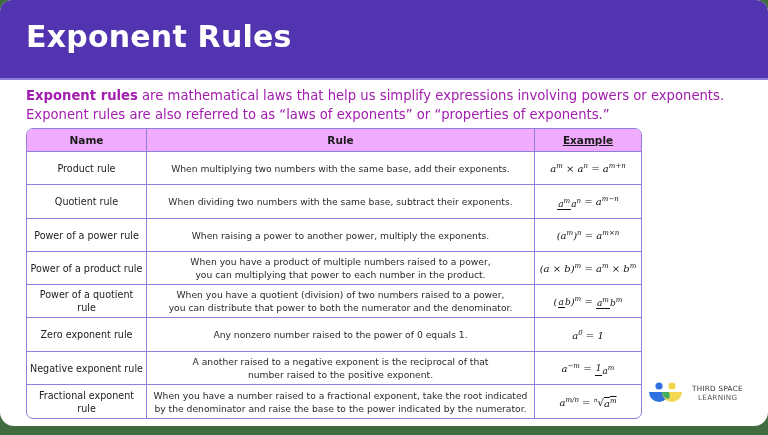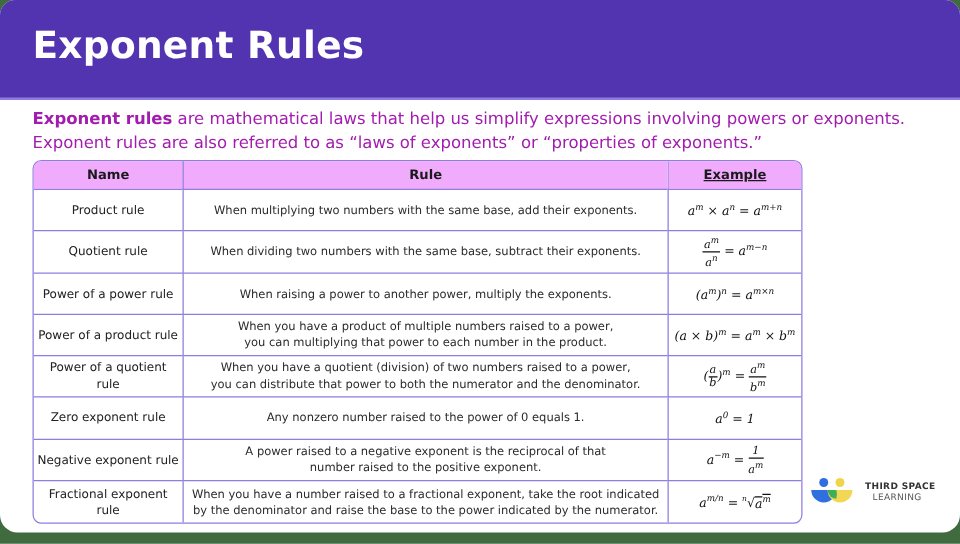--- a/index.html
+++ b/index.html
@@ -50,28 +50,28 @@
     text-align: center; vertical-align: middle;
     border-bottom: 1.5px solid #8f7ee0;
     padding: 0 3px; line-height: 13px;
   }
   table.rules tr:last-child td { border-bottom: none; }
   table.rules th + th, table.rules td + td { border-left: 1.5px solid #8f7ee0; }
   td.name { font-size: 9.6px; color: #222; }
   td.ex {
     font-family: "DejaVu Serif", serif; font-style: italic; font-size: 10px; color: #111;
   }
-  .frac { display: inline-flex; flex-direction: column; vertical-align: middle; text-align: center; line-height: 10px; font-size: 9px; }
+  .frac { display: inline-flex; flex-direction: row; vertical-align: middle; text-align: center; line-height: 10px; font-size: 9px; }
   .frac .num { border-bottom: 1px solid #111; padding: 0 1px; }
   sup { font-size: 7px; }
   .logo {
     position: absolute; left: 648px; top: 382px; display: flex; align-items: center;
   }
   .logo-text { margin-left: 8px; font-size: 7.2px; line-height: 9px; color: #333; letter-spacing: 0.3px; }
-  .logo-text .l1 { font-weight: 700; }
+  .logo-text .l1 { font-weight: 400; }
   .logo-text .l2 { padding-left: 6px; color: #555; }
 </style>
 </head>
 <body>
 
 <div class="card">
   <div class="header">
     <div class="title">Exponent Rules</div>
   </div>
 
@@ -135,21 +135,21 @@
             </span></td>
       </tr>
       <tr style="height:34px">
         <td class="name">Zero exponent rule</td>
         <td>Any nonzero number raised to the power of 0 equals 1.</td>
         <td class="ex">a<sup>0</sup> = 1</td>
       </tr>
       <tr style="height:33px">
         <td class="name">Negative exponent rule</td>
         <td>
-            <div>A power raised to a negative exponent is the reciprocal of that</div>
+            <div>A another raised to a negative exponent is the reciprocal of that</div>
             <div>number raised to the positive exponent.</div>
           </td>
         <td class="ex">a<sup>−m</sup> = <span class="frac">
               <span class="num">1</span>
               <span>a<sup>m</sup></span>
             </span></td>
       </tr>
       <tr style="height:33px">
         <td class="name">Fractional exponent rule</td>
         <td>

